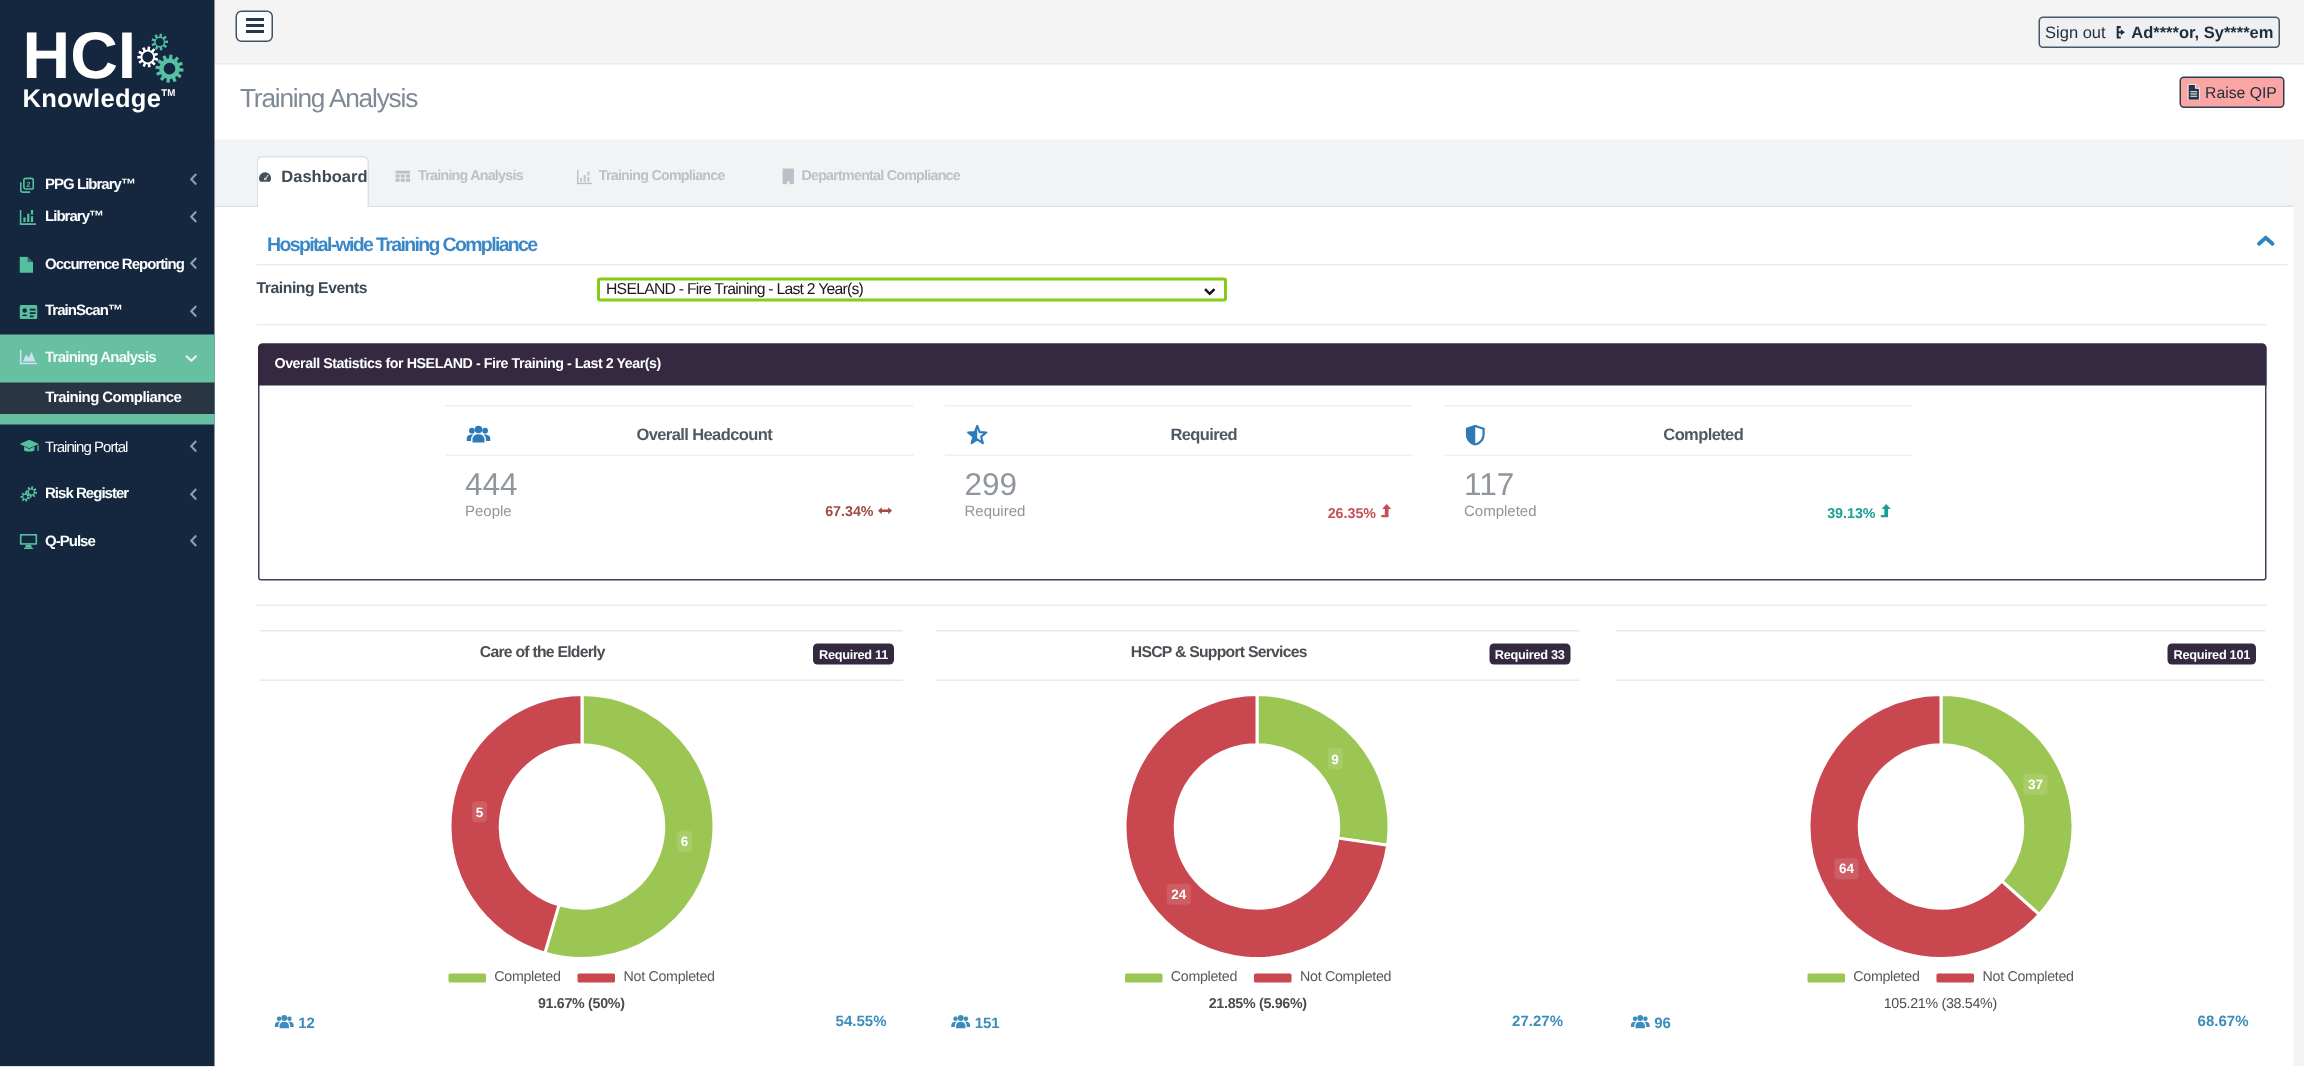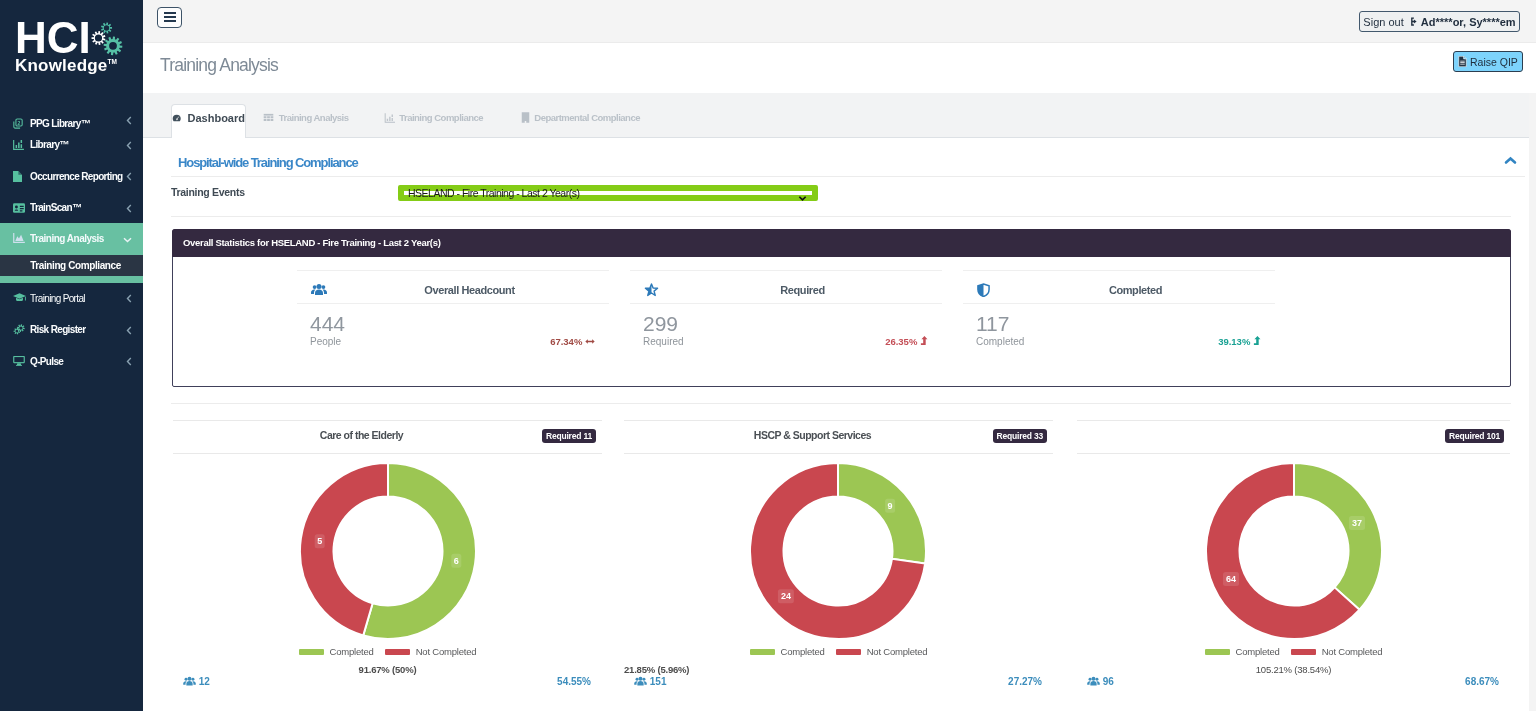--- a/index.html
+++ b/index.html
@@ -16,21 +16,21 @@
       <div style="margin:4.2px 5.5px 0">
         <div style="height:1.9px;background:#24384e;margin-bottom:1.9px"></div>
         <div style="height:1.9px;background:#24384e;margin-bottom:1.9px"></div>
         <div style="height:1.9px;background:#24384e"></div>
       </div>
     </div>
 <div class="abs" style="left:1359px;top:11px;width:161px;height:21px;background:#eef0f1;border:1.5px solid #42586d;border-radius:3px;font-size:11px;color:#1f2d3d;display:flex;align-items:center;justify-content:center;white-space:nowrap">Sign out&nbsp;<svg width="11" height="11" viewBox="0 0 16 16">
         <path fill="#1f2d3d" d="M6 2h4v2H8v8h2v2H6zM10 5l4 3-4 3V9H7V7h3z"></path>
       </svg>&nbsp;<b>Ad****or, Sy****em</b></div>
 <div class="abs" style="left:160px;top:55px;font-size:17.5px;letter-spacing:-0.8px;color:#7e8a96">Training Analysis</div>
-<div class="abs" style="left:1453px;top:51px;width:70px;height:21px;background:#7dd3fc;border:1.5px solid #2c3e50;border-radius:3px;font-size:10.5px;color:#1f2d3d;display:flex;align-items:center;justify-content:center"><svg width="9" height="11" viewBox="0 0 12 14">
+<div class="abs" style="left:1453px;top:51px;width:70px;height:21px;background:#fca5a5;border:1.5px solid #2c3e50;border-radius:3px;font-size:10.5px;color:#1f2d3d;display:flex;align-items:center;justify-content:center"><svg width="9" height="11" viewBox="0 0 12 14">
         <path fill="#253546" d="M1 0h7l3 3v11H1zM7.5 0v3.5H11" stroke="#fff" stroke-width="0.8"></path>
         <path fill="#fff" d="M3 6h6v1H3zM3 8h6v1H3zM3 10h6v1H3z"></path>
       </svg>&nbsp;Raise QIP</div>
 <div class="abs" style="left:171px;top:104px;width:75px;height:34px;background:#fff;border:1px solid #dde1e5;border-bottom:none;border-radius:4px 4px 0 0;display:flex;align-items:center;justify-content:center;padding-bottom:7px;font-size:11px;font-weight:bold;color:#3f4a54"><svg width="11" height="10" viewBox="0 0 16 14">
         <path fill="#41505c" d="M8 1.5a6.8 6.8 0 0 0-6.8 6.8c0 1.6.6 3.1 1.5 4.2h10.6a6.8 6.8 0 0 0 1.5-4.2A6.8 6.8 0 0 0 8 1.5z"></path>
         <path d="M11.6 4.6 8.9 8.4" stroke="#fff" stroke-width="1.1"></path>
         <circle cx="8.3" cy="9.3" r="1.5" fill="#fff"></circle>
         <circle cx="8.3" cy="9.3" r="0.7" fill="#41505c"></circle>
       </svg>&nbsp;&nbsp;Dashboard</div>
 <div class="abs" style="left:246px;top:104px;width:120px;height:27px;display:flex;align-items:center;justify-content:center;font-size:9.5px;font-weight:bold;color:#bac1c8;letter-spacing:-0.5px"><svg width="11" height="10" viewBox="0 0 16 14">
@@ -47,21 +47,21 @@
       </svg>&nbsp;&nbsp;Training Compliance</div>
 <div class="abs" style="left:503px;top:104px;width:155px;height:27px;display:flex;align-items:center;justify-content:center;font-size:9.5px;font-weight:bold;color:#bac1c8;letter-spacing:-0.5px"><svg width="9" height="11" viewBox="0 0 12 14">
         <path fill="#b9c0c7" d="M1 0h10v14H7v-2.5H5V14H1zM3 2h2v1.5H3zM7 2h2v1.5H7zM3 5h2v1.5H3zM7 5h2v1.5H7zM3 8h2v1.5H3zM7 8h2v1.5H7z"></path>
       </svg>&nbsp;&nbsp;Departmental Compliance</div>
 <div class="abs" style="left:178px;top:155px;font-size:13px;font-weight:bold;letter-spacing:-1.1px;color:#3a87c8">Hospital-wide Training Compliance</div>
 <svg class="abs" style="left:1504px;top:156px" width="13" height="9" viewBox="0 0 13 9">
       <path d="M2 6.5 L6.5 2.5 L11 6.5" stroke="#3184c2" stroke-width="2.6" fill="none" stroke-linecap="round"></path>
     </svg>
 <div class="hr" style="left:171px;top:176px;width:1354px"></div>
 <div class="abs" style="left:171px;top:186px;font-size:10.5px;font-weight:bold;color:#3f4a54;letter-spacing:-0.3px">Training Events</div>
-<div class="abs" style="left:398px;top:185px;width:420px;height:16px;border:6px solid #84cc16;border-radius:2px;background:#fff;display:flex;align-items:center;font-size:10.5px;letter-spacing:-0.5px;color:#1a1a1a;padding-left:4px">HSELAND - Fire Training - Last 2 Year(s)<svg style="position:absolute;right:5px;top:3px" width="9" height="9" viewBox="0 0 10 10">
+<div class="abs" style="left:398px;top:185px;width:420px;height:16px;border:2px solid #84cc16;border-radius:2px;background:#fff;display:flex;align-items:center;font-size:10.5px;letter-spacing:-0.5px;color:#1a1a1a;padding-left:4px">HSELAND - Fire Training - Last 2 Year(s)<svg style="position:absolute;right:5px;top:3px" width="9" height="9" viewBox="0 0 10 10">
         <path d="M1.5 3 L5 6.5 L8.5 3" stroke="#111" stroke-width="1.8" fill="none"></path>
       </svg></div>
 <div class="hr" style="left:171px;top:216px;width:1340px"></div>
 <div class="abs" style="left:172px;top:229px;width:1339px;height:158px;background:#fff;border:1px solid #40405a;border-radius:3px 3px 2px 2px"></div>
 <div class="abs" style="left:172px;top:229px;width:1339px;height:27.5px;background:#342940;border-radius:3px 3px 0 0;display:flex;align-items:center;padding-left:11px;font-size:9.5px;font-weight:bold;color:#fff;letter-spacing:-0.3px">Overall Statistics for HSELAND - Fire Training - Last 2 Year(s)</div>
 <div class="hr" style="left:297px;top:270px;width:312px;background:#efefef"></div>
 <div class="hr" style="left:297px;top:303px;width:312px;background:#efefef"></div>
 <div class="abs" style="left:311px;top:283px">
       <svg style="position:absolute;left:0px;top:0px" width="16" height="14" viewBox="0 0 16 14">
         <g fill="#2d7ab9">
@@ -134,21 +134,21 @@
 <div class="abs" style="right:489px;top:429px;background:#342940;color:#fff;font-size:8.5px;font-weight:bold;letter-spacing:-0.2px;border-radius:3px;padding:2px 4px">Required 33</div>
 <svg style="position:absolute;left:746px;top:459px" width="184" height="184">
       <path d="M92.00 4.00 A88 88 0 0 1 179.10 104.52 L145.95 99.76 A54.5 54.5 0 0 0 92.00 37.50 Z" fill="#9cc653" stroke="#fff" stroke-width="2"></path>
       <path d="M179.10 104.52 A88 88 0 1 1 92.00 4.00 L92.00 37.50 A54.5 54.5 0 1 0 145.95 99.76 Z" fill="#c9474f" stroke="#fff" stroke-width="2"></path>
       <rect x="139.1" y="39.8" width="10" height="14" rx="2.5" fill="#a8cd68"></rect>
       <text x="144.1" y="50.0" text-anchor="middle" font-size="9" font-weight="bold" fill="#fff" font-family="Liberation Sans">9</text>
       <rect x="31.9" y="130.2" width="16" height="14" rx="2.5" fill="#cf5d64"></rect>
       <text x="39.9" y="140.4" text-anchor="middle" font-size="9" font-weight="bold" fill="#fff" font-family="Liberation Sans">24</text>
     </svg>
 <div class="abs" style="left:624px;top:646px;width:429px;display:flex;align-items:center;justify-content:center;font-size:9.5px;color:#58595b;letter-spacing:-0.2px"><span style="width:25px;height:6px;background:#9cc653;border-radius:1px;margin-right:6px"></span>Completed<span style="width:25px;height:6px;background:#c9474f;border-radius:1px;margin:0 6px 0 11px"></span>Not Completed</div>
-<div class="abs" style="left:624px;top:664px;width:429px;text-align:left;font-size:9.5px;letter-spacing:-0.2px;font-weight:bold;color:#4c4c4c">21.85% (5.96%)</div>
+<div class="abs" style="left:624px;top:664px;width:429px;text-align:center;font-size:9.5px;letter-spacing:-0.2px;font-weight:bold;color:#4c4c4c">21.85% (5.96%)</div>
 <div class="abs" style="left:634px;top:676px;font-size:10px;font-weight:bold;color:#3c8dbc"><svg style="position:relative;vertical-align:-2px;" width="13" height="11" viewBox="0 0 16 14">
         <g fill="#3c8dbc">
           <circle cx="3.6" cy="4.1" r="1.9"></circle>
           <circle cx="12.4" cy="4.1" r="1.9"></circle>
           <circle cx="8" cy="3.4" r="2.5"></circle>
           <path d="M8 6.5c-2.3 0-4 1.4-4 3.4V12h8v-2.1c0-2-1.7-3.4-4-3.4z"></path>
           <path d="M3.2 6.6C1.4 6.7 0 7.9 0 9.5V11h3V9.9c0-1.3.6-2.4 1.5-3.1-.4-.1-.8-.2-1.3-.2zM12.8 6.6c1.8.1 3.2 1.3 3.2 2.9V11h-3V9.9c0-1.3-.6-2.4-1.5-3.1.4-.1.8-.2 1.3-.2z"></path>
         </g>
       </svg> 151</div>
 <div class="abs" style="left:624px;top:676px;width:418px;text-align:right;font-size:10px;font-weight:bold;color:#3c8dbc">27.27%</div>

